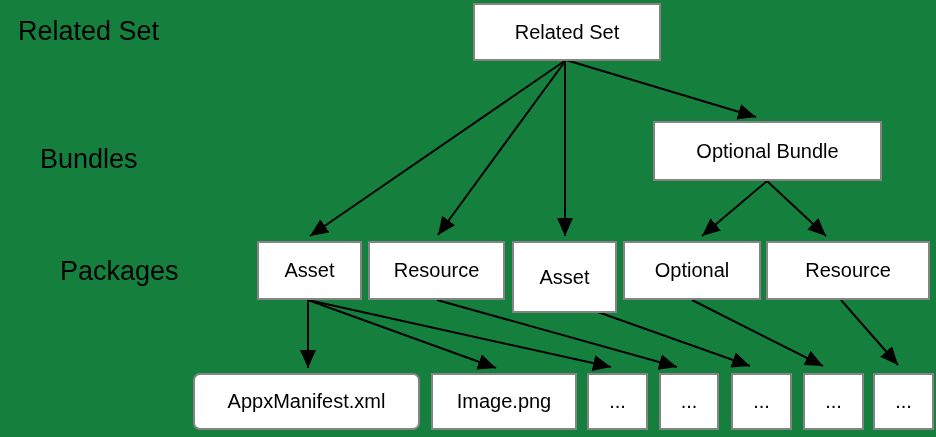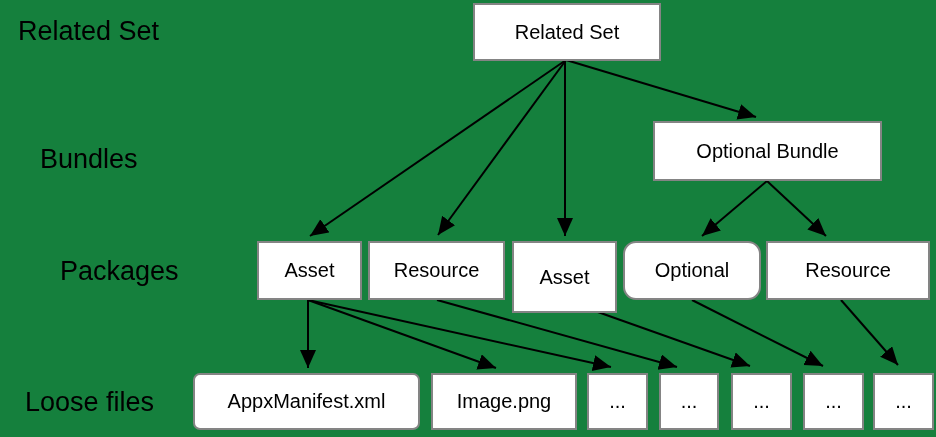--- a/index.html
+++ b/index.html
@@ -38,21 +38,21 @@
     font-size: 20px;
     white-space: nowrap;
     z-index: 3;
   }
   
   #n-related-set      { left: 473px; top: 3px;   width: 188px; height: 58px; }
   #n-optional-bundle  { left: 653px; top: 121px; width: 229px; height: 60px; }
   #n-main             { left: 257px; top: 241px; width: 105px; height: 59px; }
   #n-resource         { left: 368px; top: 241px; width: 137px; height: 59px; }
   #n-asset            { left: 512px; top: 241px; width: 105px; height: 72px; }
-  #n-optional         { left: 623px; top: 241px; width: 138px; height: 59px; border-radius: 13px; }
+  #n-optional         { left: 623px; top: 241px; width: 138px; height: 59px; }
   #n-resource2        { left: 766px; top: 241px; width: 164px; height: 59px; }
   #n-appxmanifest     { left: 193px; top: 373px; width: 227px; height: 57px; border-radius: 7px; }
   #n-imagepng         { left: 431px; top: 373px; width: 146px; height: 57px; }
   #n-dots1            { left: 587px; top: 373px; width: 61px;  height: 57px; }
   #n-dots2            { left: 659px; top: 373px; width: 60px;  height: 57px; }
   #n-dots3            { left: 731px; top: 373px; width: 61px;  height: 57px; }
   #n-dots4            { left: 803px; top: 373px; width: 61px;  height: 57px; }
   #n-dots5            { left: 873px; top: 373px; width: 61px;  height: 57px; }
   
   #rl-related-set { left: 18px;  top: 16px;  }
@@ -85,21 +85,20 @@
     <line x1="308" y1="300" x2="611" y2="367" marker-end="url(#ah)"></line>
     <line x1="437" y1="300" x2="677" y2="367" marker-end="url(#ah)"></line>
     <line x1="564" y1="300" x2="750" y2="366" marker-end="url(#ah)"></line>
     <line x1="692" y1="300" x2="823" y2="366" marker-end="url(#ah)"></line>
     <line x1="841" y1="300" x2="898" y2="365" marker-end="url(#ah)"></line>
   </svg>
 
   <div class="row-label" id="rl-related-set">Related Set</div>
   <div class="row-label" id="rl-bundles">Bundles</div>
   <div class="row-label" id="rl-packages">Packages</div>
-  <div class="row-label" id="rl-loose-files">Loose files</div>
 
   <div class="node" id="n-related-set">
     <span>Related Set</span>
   </div>
 
   <div class="node" id="n-optional-bundle">
     <span>Optional Bundle</span>
   </div>
 
   <div class="node" id="n-main">

